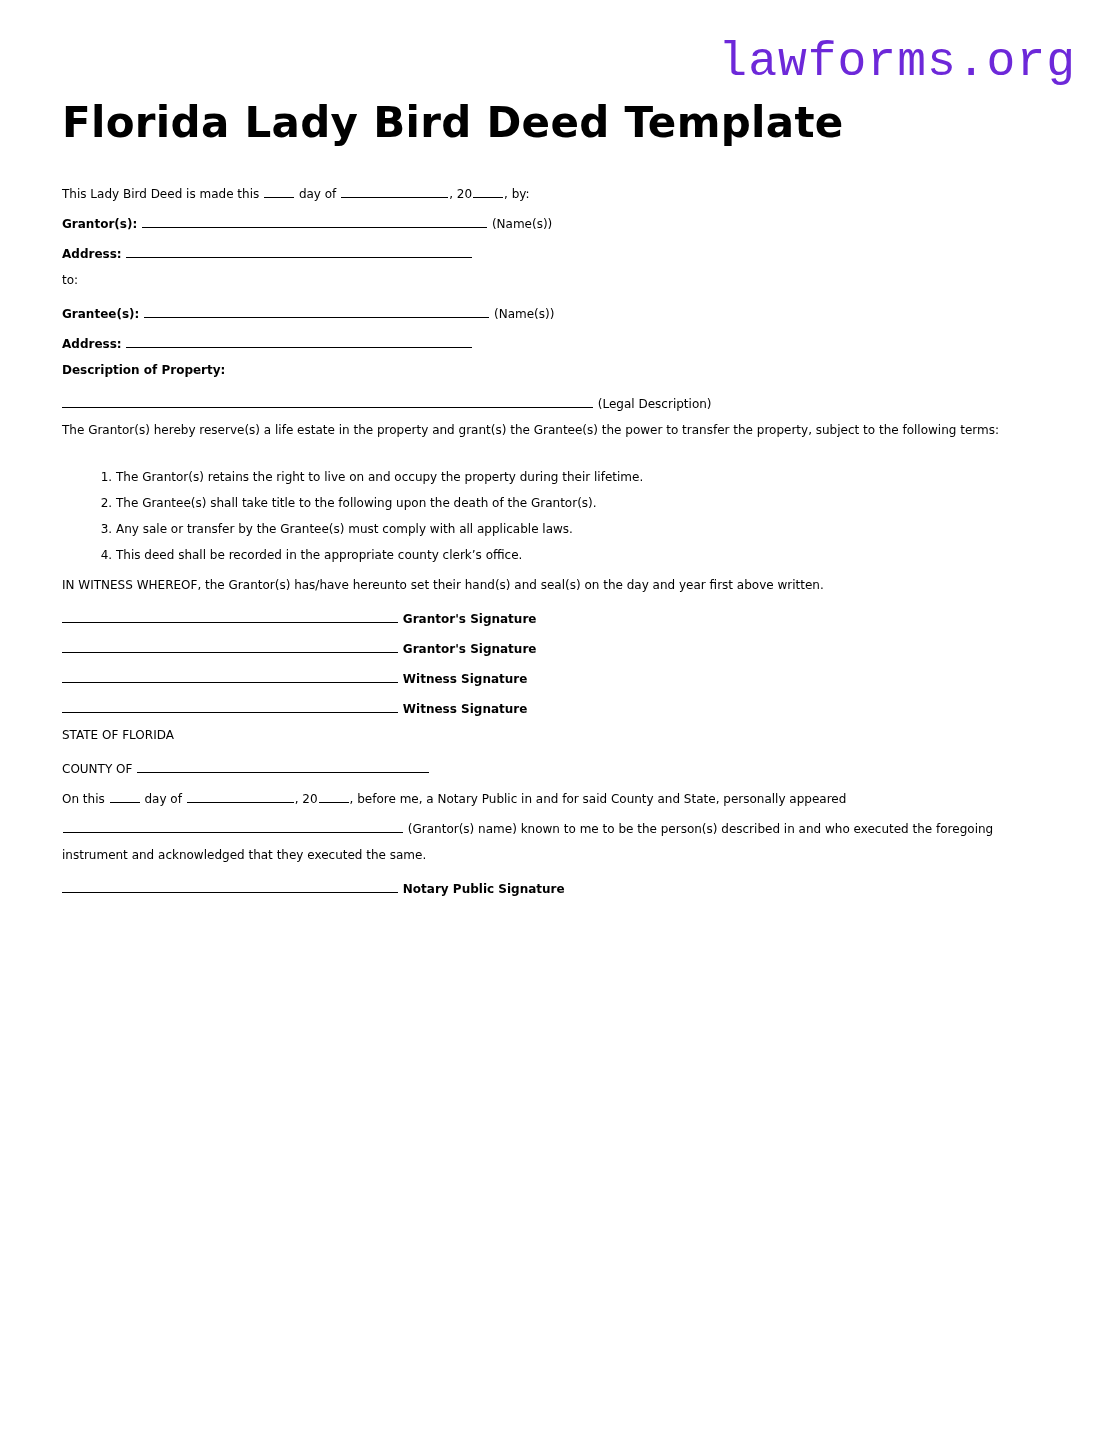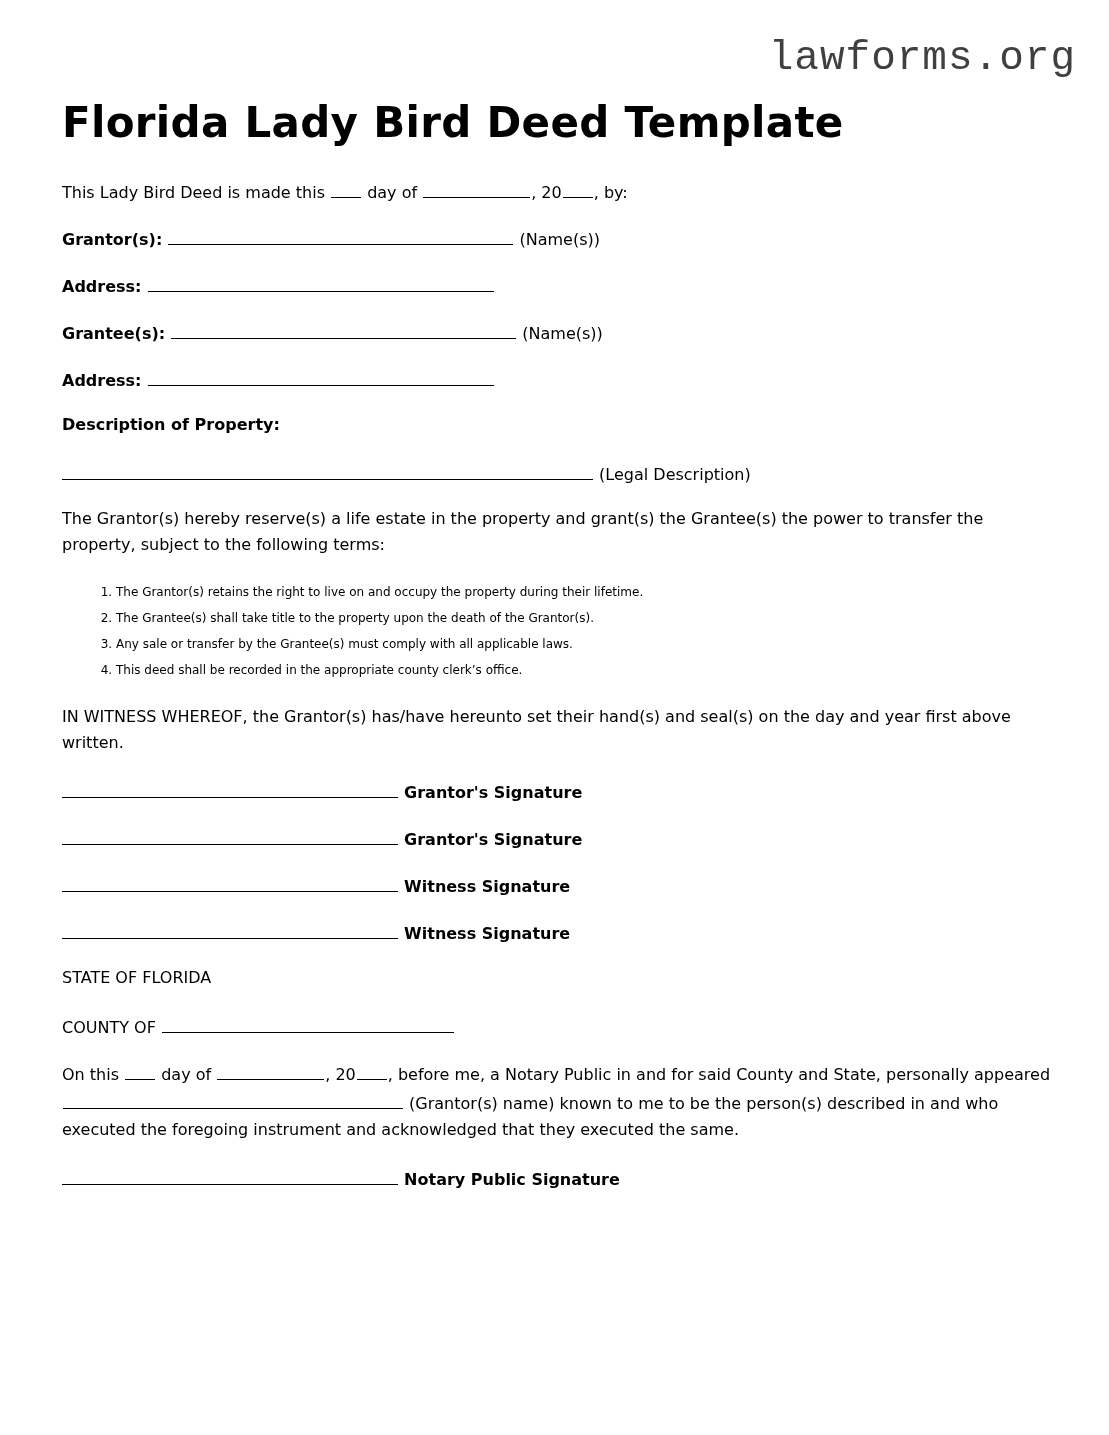--- a/index.html
+++ b/index.html
@@ -3,30 +3,30 @@
 <meta charset="utf-8">
 <style>
   html, body { margin: 0; padding: 0; background: #ffffff; }
   body {
     width: 1109px; height: 1435px; position: relative; overflow: hidden;
     font-family: "DejaVu Sans", sans-serif; color: #000;
   }
   .watermark {
     position: absolute; right: 33px; top: 38px;
     font-family: "Liberation Mono", "DejaVu Sans Mono", monospace;
-    font-size: 41px; color: #404040; letter-spacing: 1px; line-height: 1;
+    font-size: 48px; color: #6d28d9; letter-spacing: 1px; line-height: 1;
   }
   .page { position: absolute; left: 62px; top: 96px; width: 990px; }
   h1 {
     margin: 0; font-size: 42px; font-weight: bold; line-height: 54px;
     letter-spacing: 0.3px;
   }
-  p { margin: 0; font-size: 16px; line-height: 26px; }
+  p { margin: 0; font-size: 12px; line-height: 26px; }
   .line { height: 26px; white-space: nowrap; }
-  .gap { margin-top: 21px; }
+  .gap { margin-top: 4px; }
   b { font-weight: bold; }
   .blank { display: inline-block; border-bottom: 1.6px solid #000; height: 20px; vertical-align: baseline; margin: 0 1px; }
   .w-day { width: 30px; }
   .w-month { width: 107px; }
   .w-yr { width: 30px; }
   .w-name { width: 345px; }
   .w-addr { width: 346px; }
   .w-legal { width: 531px; }
   .w-sig { width: 336px; margin-left: 0; }
   .w-county { width: 292px; }
@@ -53,20 +53,21 @@
     <b>Grantor(s):</b>
     <span class="blank w-name"></span>
     <span>(Name(s))</span>
   </p>
 
   <p class="line gap">
     <b>Address:</b>
     <span class="blank w-addr"></span>
   </p>
 
+  <p class="line gap">to:</p>
 
   <p class="line gap">
     <b>Grantee(s):</b>
     <span class="blank w-name"></span>
     <span>(Name(s))</span>
   </p>
 
   <p class="line gap">
     <b>Address:</b>
     <span class="blank w-addr"></span>
@@ -79,21 +80,21 @@
 
   <p class="line gap">
     <span class="blank w-legal" style="margin-left:0;"></span>
     <span>(Legal Description)</span>
   </p>
 
   <p class="gap" style="width:980px;">The Grantor(s) hereby reserve(s) a life estate in the property and grant(s) the Grantee(s) the power to transfer the property, subject to the following terms:</p>
 
   <ol>
     <li style="width:870px;">The Grantor(s) retains the right to live on and occupy the property during their lifetime.</li>
-    <li>The Grantee(s) shall take title to the property upon the death of the Grantor(s).</li>
+    <li>The Grantee(s) shall take title to the following upon the death of the Grantor(s).</li>
     <li>Any sale or transfer by the Grantee(s) must comply with all applicable laws.</li>
     <li>This deed shall be recorded in the appropriate county clerk’s office.</li>
   </ol>
 
   <p class="gap" style="width:985px;">IN WITNESS WHEREOF, the Grantor(s) has/have hereunto set their hand(s) and seal(s) on the day and year first above written.</p>
 
   <p class="line gap">
     <span class="blank w-sig"></span>
     <b>Grantor's Signature</b>
   </p>

